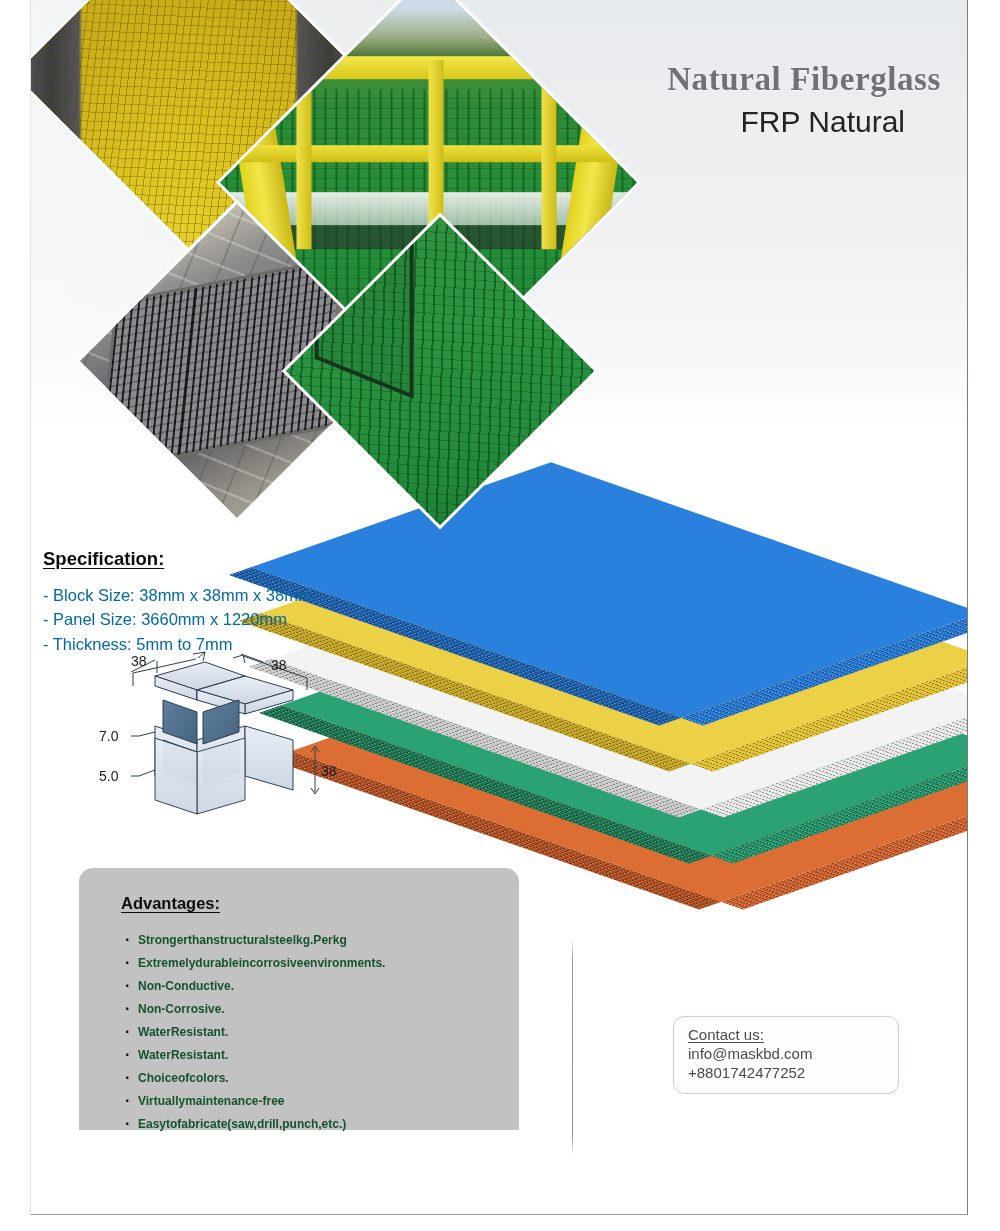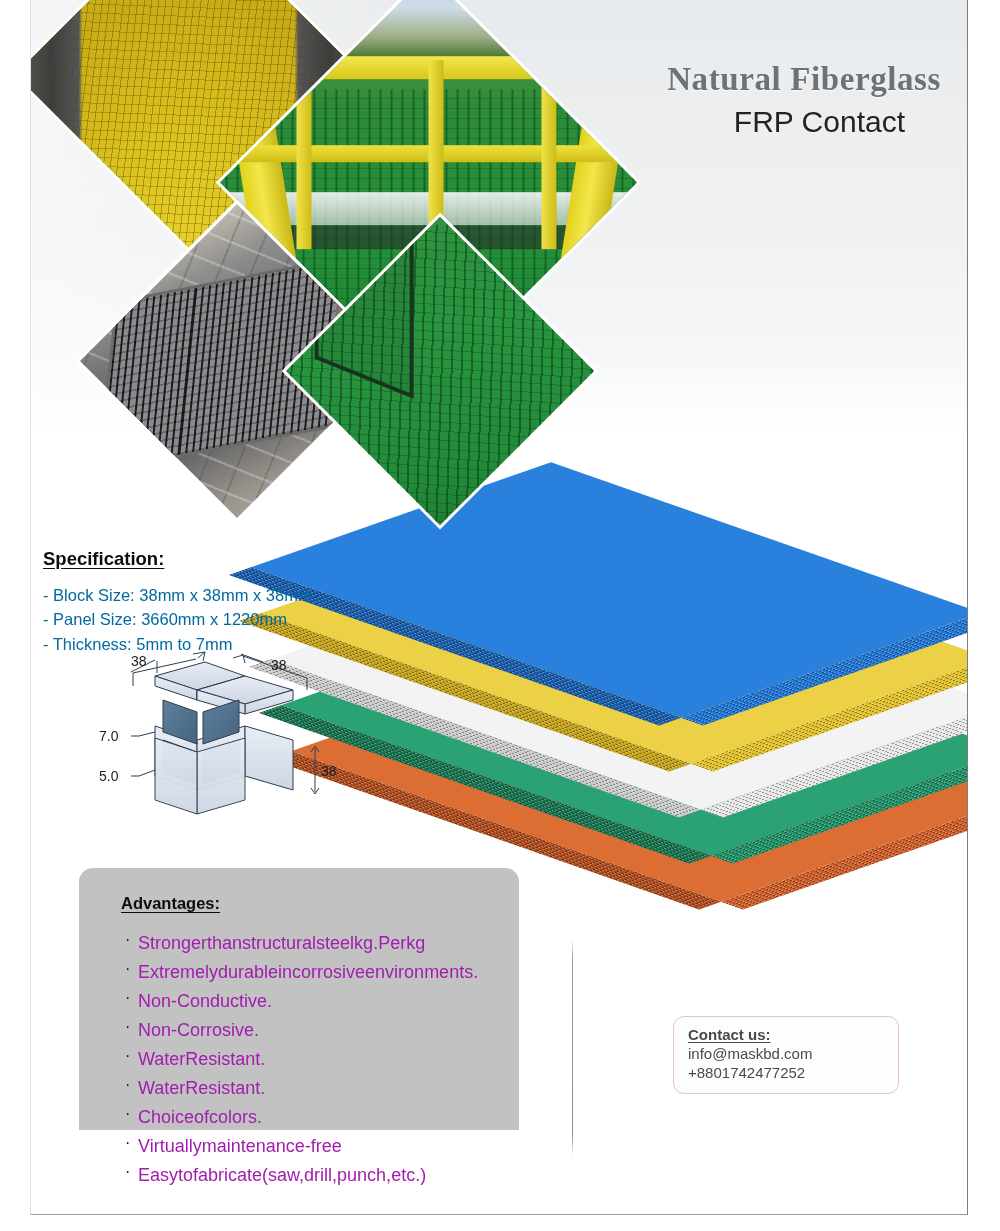--- a/index.html
+++ b/index.html
@@ -304,23 +304,23 @@
     text-decoration: underline;
     text-underline-offset: 3px;
   }
   #adv-list {
     position: absolute;
     left: 46px;
     top: 66px;
     right: 10px;
   }
   .adv-item {
-    font-size: 18px;
-    font-weight: normal;
-    color: #a21caf;
+    font-size: 12px;
+    font-weight: bold;
+    color: #14532d;
     line-height: 1.0;
     padding: 0 0 0 13px;
     margin-bottom: 11px;
     position: relative;
     white-space: nowrap;
   }
   .adv-item:before {
     content: "·";
     position: absolute;
     left: 0;
@@ -348,21 +348,21 @@
     top: 1016px;
     width: 198px;
     padding: 9px 12px 11px 14px;
     border: 1px solid #e6c3cb;
     border-radius: 11px;
     background: #fdfdfd;
     z-index: 5;
   }
   #contact-title {
     font-size: 15px;
-    font-weight: bold;
+    font-weight: normal;
     color: #4a4a4a;
     text-decoration: underline;
     text-underline-offset: 2px;
     margin-bottom: 1px;
   }
   .contact-line {
     font-size: 15px;
     color: #4a4a4a;
     line-height: 1.28;
     white-space: nowrap;
@@ -410,21 +410,21 @@
       <div class="inner">
         <div class="deck"></div>
         <div class="rail"></div>
         <div class="rail-y"></div>
       </div>
     </div>
   </div>
 
   <div id="title-block">
     <div id="title-main">Natural Fiberglass</div>
-    <div id="title-sub">FRP Contact</div>
+    <div id="title-sub">FRP Natural</div>
   </div>
 
   <div id="spec-block">
     <div id="spec-title">Specification:</div>
     <div class="spec-line">- Block Size: 38mm x 38mm x 38mm</div>
     <div class="spec-line">- Panel Size: 3660mm x 1220mm</div>
     <div class="spec-line">- Thickness: 5mm to 7mm</div>
   </div>
 
   <div id="tech-drawing">

